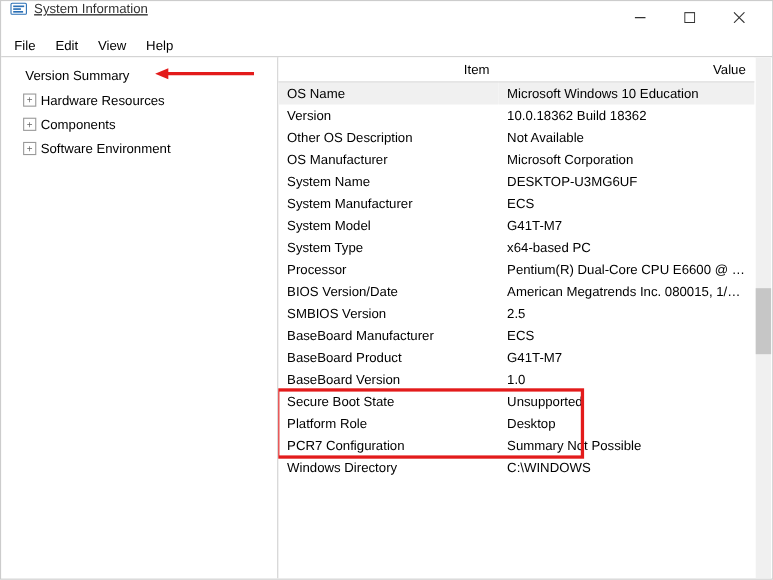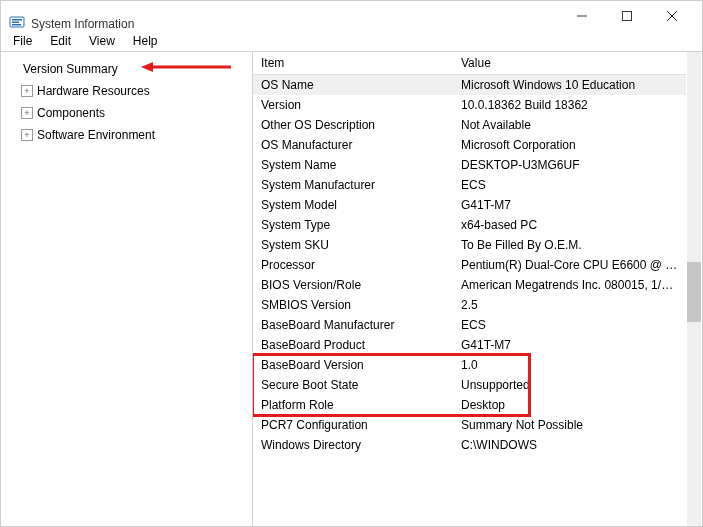--- a/index.html
+++ b/index.html
@@ -1,36 +1,36 @@
 <!DOCTYPE html>
 <html><head>
 <meta charset="utf-8">
 <style>
 * { box-sizing: border-box; margin: 0; padding: 0; }
 body { font-family: "Segoe UI", Tahoma, sans-serif; font-size: 12px; color: #000; background: #fff; width: 703px; height: 527px; overflow: hidden; border: 1px solid #ccc; position: relative; }
-.titlebar { height: 30px; display: flex; align-items: flex-end; padding: 0 8px; }
+.titlebar { height: 30px; display: flex; align-items: flex-start; padding: 0 8px; text-decoration: underline; }
 .titlebar .app-icon { width: 16px; height: 16px; margin-right: 6px; }
 .titlebar .title { flex: 1; color: #333; font-size: 12px; }
 .win-controls { display: flex; }
 .win-btn { width: 45px; height: 30px; display: flex; align-items: center; justify-content: center; color: #555; }
 .menubar { height: 20px; display: flex; align-items: center; padding: 0 4px; gap: 2px; }
 .menu-item { padding: 2px 8px; cursor: default; }
 .content { display: flex; height: calc(100% - 50px); border-top: 1px solid #d0d0d0; }
 .sidebar { width: 252px; border-right: 1px solid #d0d0d0; padding: 6px 0 6px 2px; position: relative; }
 .tree-item { display: flex; align-items: center; padding: 2px 4px; line-height: 18px; }
 .tree-item.root { }
 .tree-item .expander { width: 12px; height: 12px; margin-right: 4px; display: inline-flex; align-items: center; justify-content: center; font-size: 9px; color: #666; border: 1px solid #999; line-height: 1; }
 .tree-item .expander.none { border: none; }
 .tree-item .label { }
 .tree-item.child { padding-left: 18px; }
 .red-arrow { position: absolute; top: 8px; left: 140px; display:flex; align-items:center; }
 .main { flex: 1; position: relative; overflow: hidden; }
 .table-wrap { width: 100%; height: 100%; overflow-y: auto; overflow-x: hidden; }
 table { width: 100%; border-collapse: collapse; table-layout: fixed; }
-thead th { text-align: left; font-weight: normal; padding: 4px 8px; border-bottom: 1px solid #e0e0e0; background: #fff; position: sticky; top: 0; }
+thead th { text-align: right; font-weight: normal; padding: 4px 8px; border-bottom: 1px solid #e0e0e0; background: #fff; position: sticky; top: 0; }
 tbody td { padding: 3px 8px; white-space: nowrap; overflow: hidden; text-overflow: ellipsis; }
 tbody tr.sel td { background: #f0f0f0; margin-left: 48px; }
 col.col-item { width: 200px; }
 .highlight-box { position: absolute; border: 3px solid #e31b1b; pointer-events: none; }
 .scrollbar-thumb { position:absolute; right:1px; top:210px; width:14px; height:60px; background:#c6c6c6; }
 .scrollbar-track { position:absolute; right:1px; top:0; bottom:0; width:14px; background:#f0f0f0;}
 </style>
 </head>
 <body>
 
@@ -141,29 +141,25 @@
             </tr>
             <tr>
               <td>System Model</td>
               <td>G41T-M7</td>
             </tr>
             <tr>
               <td>System Type</td>
               <td>x64-based PC</td>
             </tr>
             <tr>
-              <td>System SKU</td>
-              <td>To Be Filled By O.E.M.</td>
-            </tr>
-            <tr>
               <td>Processor</td>
               <td>Pentium(R) Dual-Core  CPU      E6600  @ 3.0</td>
             </tr>
             <tr>
-              <td>BIOS Version/Role</td>
+              <td>BIOS Version/Date</td>
               <td>American Megatrends Inc. 080015, 1/12/11</td>
             </tr>
             <tr>
               <td>SMBIOS Version</td>
               <td>2.5</td>
             </tr>
             <tr>
               <td>BaseBoard Manufacturer</td>
               <td>ECS</td>
             </tr>

